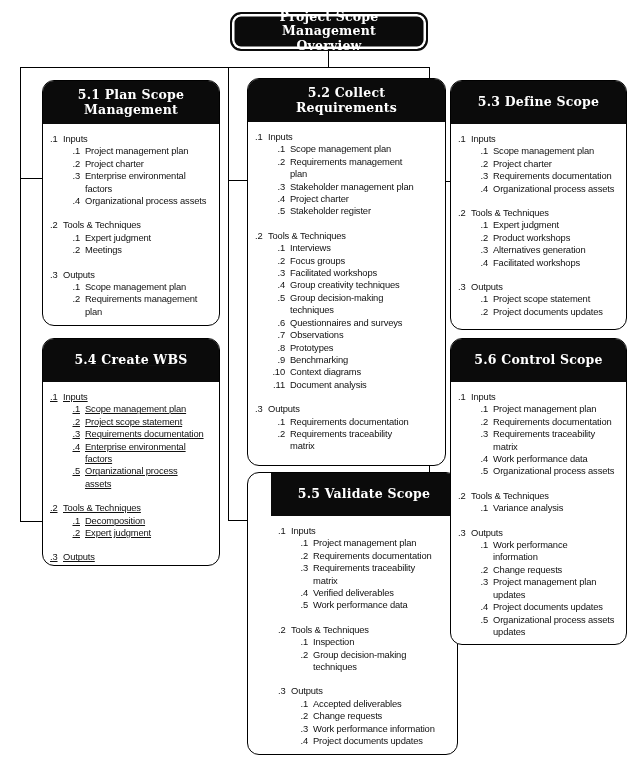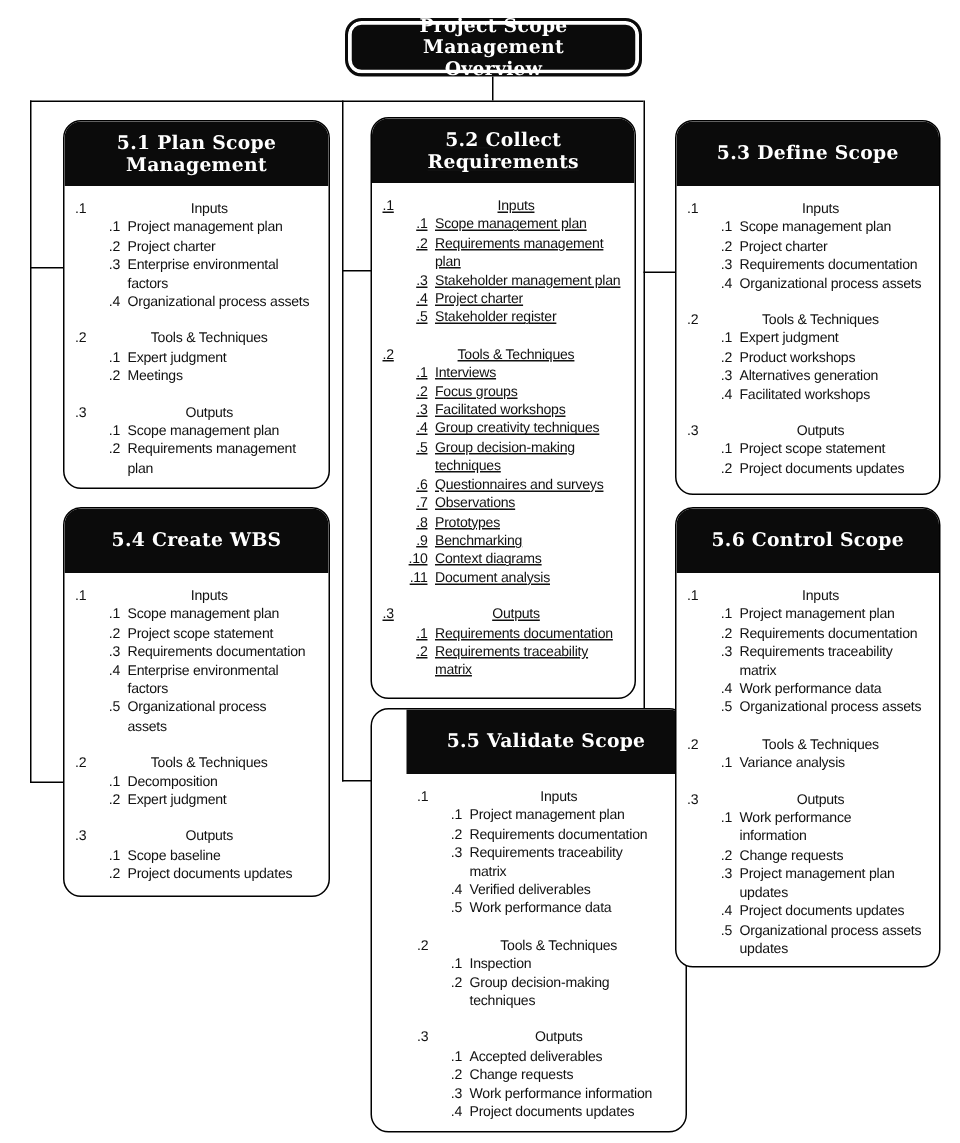--- a/index.html
+++ b/index.html
@@ -30,28 +30,28 @@
     display:flex;align-items:center;justify-content:center;text-align:center;
     font-family:"DejaVu Serif","Liberation Serif",serif;font-weight:bold;
     font-size:12.5px;line-height:14.5px;letter-spacing:.2px;white-space:pre-line;
     padding:0 6px;
   }
   .pbox-body{padding:9px 3px 8px 7px;font-size:9.4px;line-height:12.4px;letter-spacing:-.15px;}
   .section{margin-bottom:12px;}
   .section:last-child{margin-bottom:0;}
   .sec-head{display:flex;}
   .snum{flex:none;width:13px;}
-  .slabel{flex:1;text-align:center;}
+  .slabel{flex:1;}
   .item{display:flex;margin-left:13px;}
   .inum{flex:none;width:17px;text-align:right;margin-right:5px;}
   .itext{flex:1;white-space:pre-line;}
   #b1{left:42px;top:80px;width:178px;height:246px;}
-  #b2{left:247px;top:78px;width:177px;height:388px;text-decoration:underline;}
+  #b2{left:247px;top:78px;width:199px;height:388px;}
   #b3{left:450px;top:80px;width:177px;height:250px;}
-  #b4{left:42px;top:338px;width:178px;height:260px;}
+  #b4{left:42px;top:338px;width:178px;height:228px;text-decoration:underline;}
   #b5{left:247px;top:472px;width:211px;height:283px;padding-left:23px;}
   #b6{left:450px;top:338px;width:177px;height:307px;}
 </style>
 </head>
 <body>
 
 <div class="canvas">
 
   <div class="top-box">
     <span style="white-space:pre-line;">Project Scope Management

